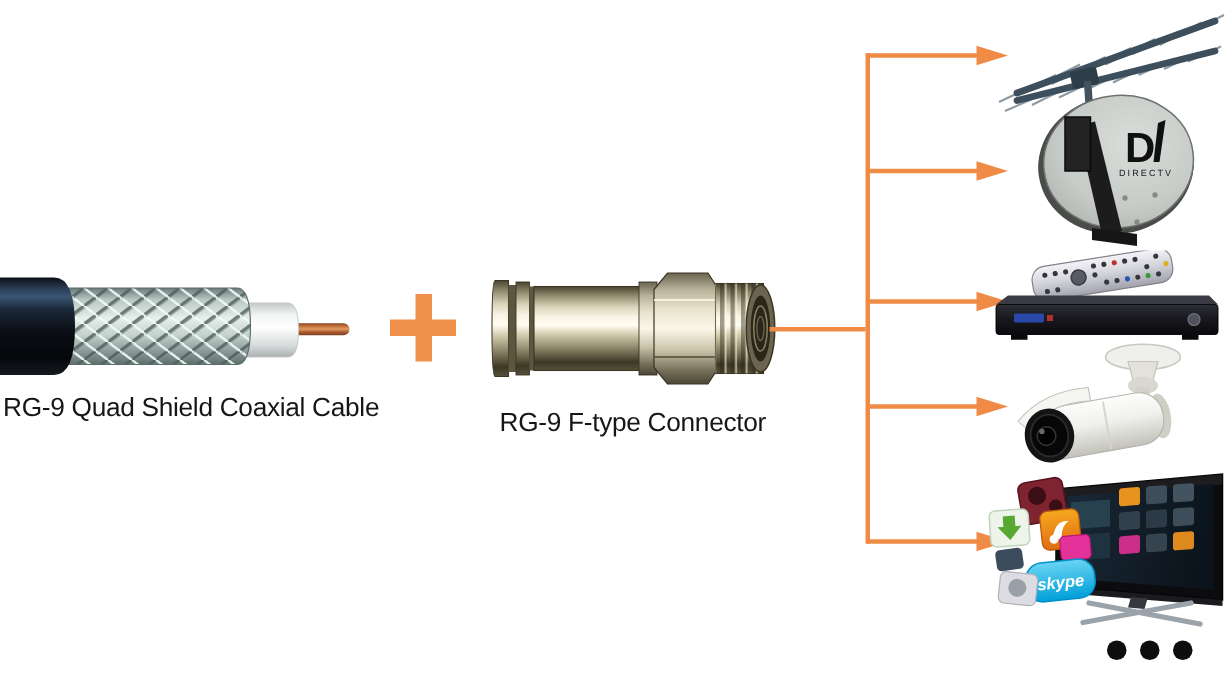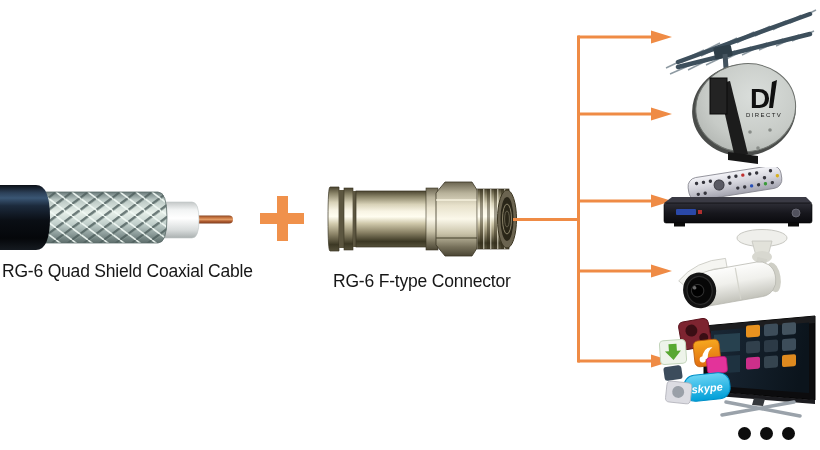--- a/index.html
+++ b/index.html
@@ -68,21 +68,21 @@
 
     <path d="M158,22 H192 Q199,22 199,40 Q199,58 192,58 H158 Z" fill="url(#dielG)" stroke="#c0c6c6" stroke-width=".6"></path>
 
     <path d="M40,12 H158 Q167,12 167,37.5 Q167,63 158,63 H40 Z" fill="url(#braidG)"></path>
     <path d="M40,12 H158 Q167,12 167,37.5 Q167,63 158,63 H40 Z" fill="url(#braidX)"></path>
     <path d="M40,12 H158 Q167,12 167,37.5 Q167,63 158,63 H40 Z" fill="none" stroke="#5c6c6a" stroke-width=".8"></path>
 
     <path d="M0,5 H36 Q50,5 50,37.5 Q50,70 36,70 H0 Z" fill="url(#jacketG)"></path>
   </svg>
 
-  <div class="abs label" id="cable-label">RG-6 Quad Shield Coaxial Cable</div>
+  <div class="abs label" id="cable-label">RG-9 Quad Shield Coaxial Cable</div>
 
   <div class="abs" id="plus">
     <div class="h"></div>
       <div class="v"></div>
   </div>
 
   <svg class="abs" style="left:326px;top:178px" width="192" height="82" viewBox="0 0 192 82">
     <defs>
       <linearGradient id="metalG" x1="0" y1="0" x2="0" y2="1">
         <stop offset="0" stop-color="#4a4430"></stop>
@@ -129,21 +129,21 @@
     <g>
       <rect x="151" y="11" width="32" height="60" fill="url(#metalG)" stroke="#3a3524" stroke-width=".7"></rect>
       <rect x="151" y="11" width="32" height="60" fill="url(#threadP)"></rect>
       <ellipse cx="181" cy="41" rx="9.5" ry="29" fill="#6b6450" stroke="#3a3420" stroke-width="1"></ellipse>
       <ellipse cx="181" cy="41" rx="6.5" ry="22" fill="#2a2618"></ellipse>
       <ellipse cx="181" cy="41" rx="4.5" ry="15" fill="none" stroke="#8a8268" stroke-width="1"></ellipse>
       <ellipse cx="181" cy="41" rx="2.4" ry="8" fill="none" stroke="#6a6450" stroke-width=".9"></ellipse>
     </g>
   </svg>
 
-  <div class="abs label" id="connector-label">RG-6 F-type Connector</div>
+  <div class="abs label" id="connector-label">RG-9 F-type Connector</div>
 
   <svg class="abs" style="left:0;top:0" width="820" height="450" viewBox="0 0 820 450">
     <g stroke="#EF8B45" stroke-width="3" fill="none">
       <path d="M513,219.5 H577"></path>
       <path d="M578.5,35.5 V362.5"></path>
       <path d="M578,37 H652"></path>
       <path d="M578,114 H652"></path>
       <path d="M578,201 H652"></path>
       <path d="M578,271 H652"></path>
       <path d="M578,361 H652"></path>

